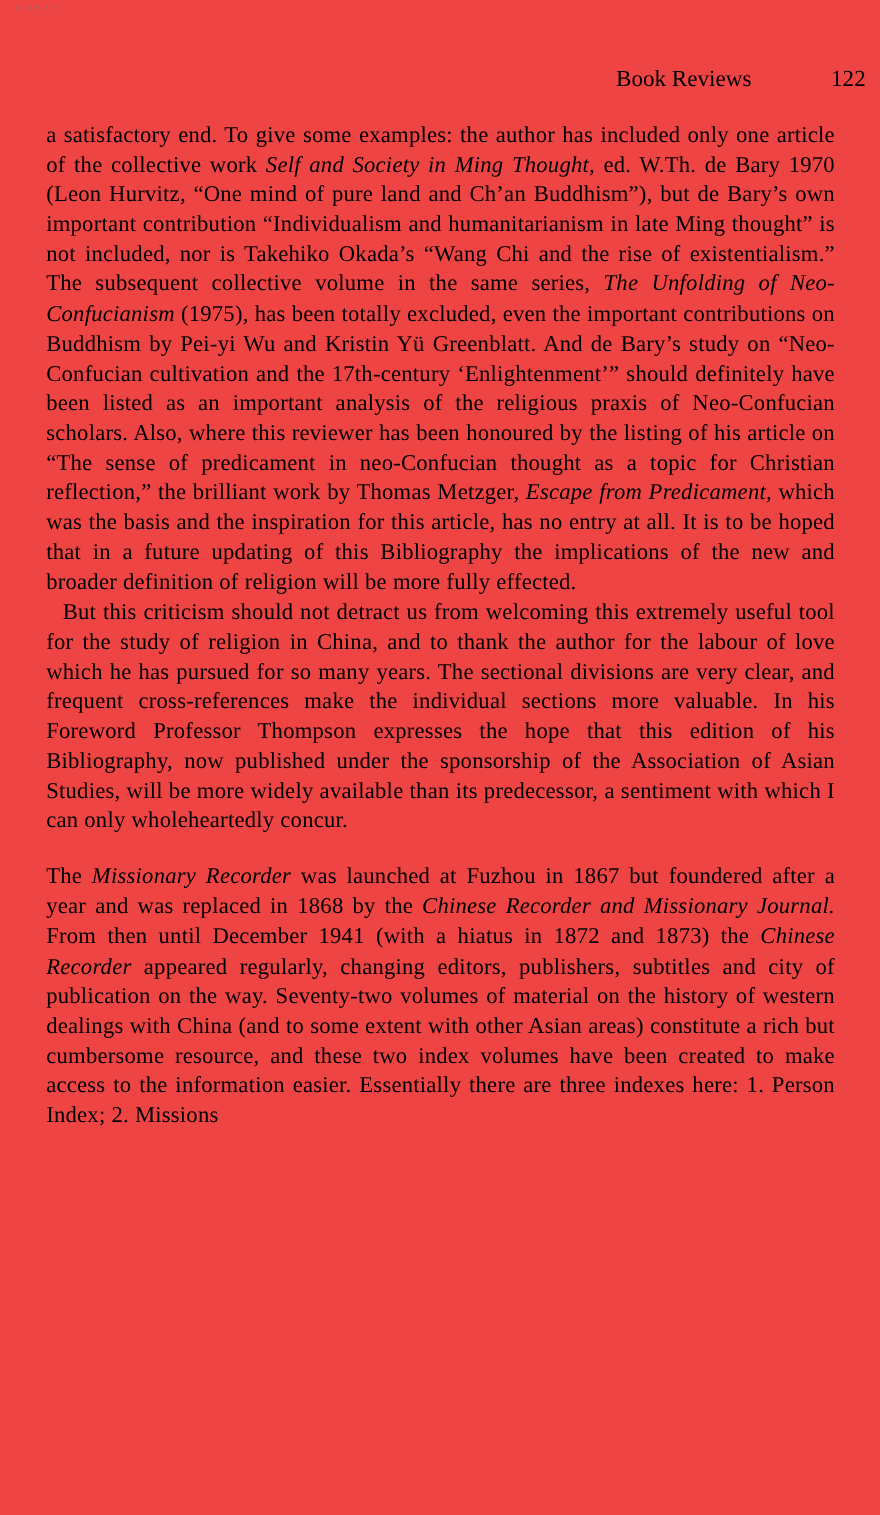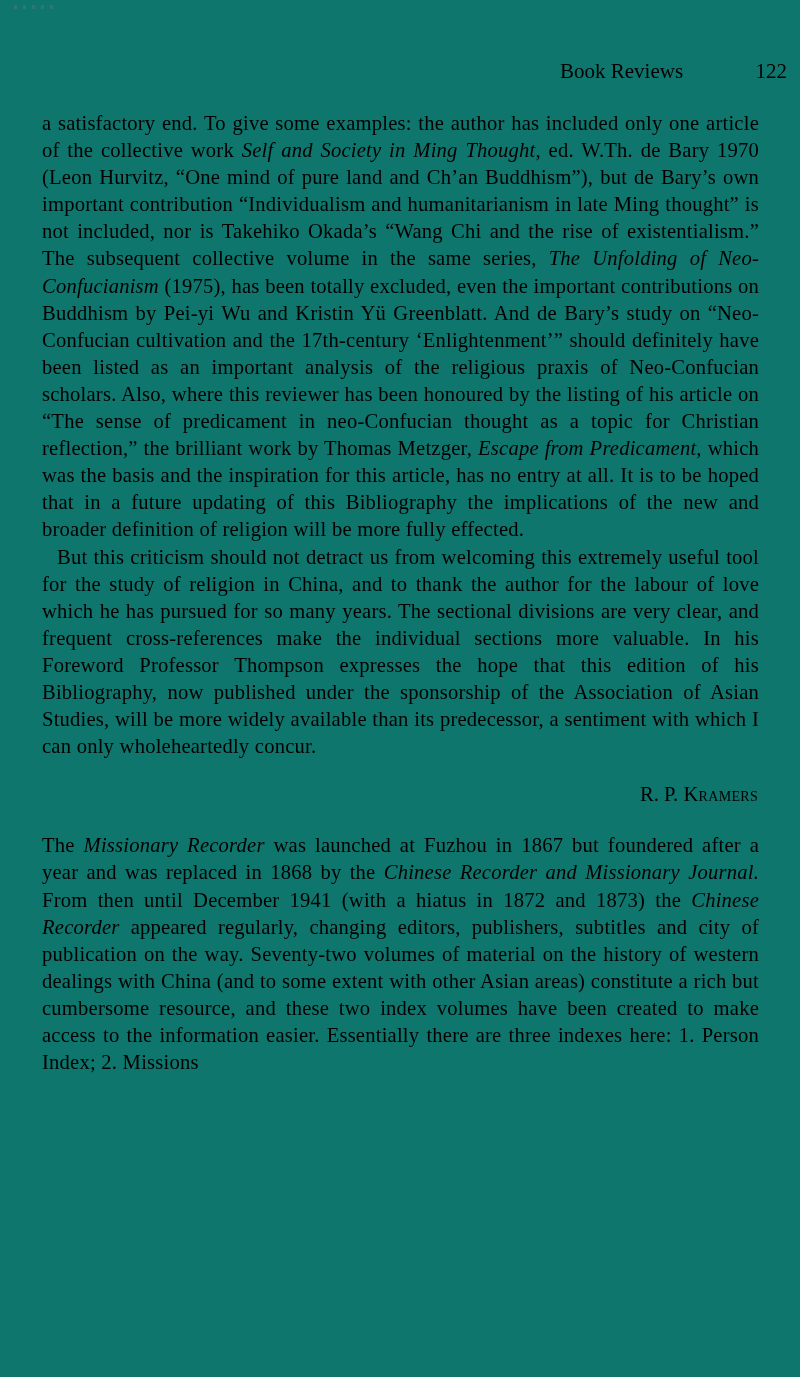--- a/index.html
+++ b/index.html
@@ -4,21 +4,21 @@
 <style>
   html, body {
     margin: 0;
     padding: 0;
     background: #ffffff;
   }
   .page {
     position: relative;
     width: 800px;
     height: 1377px;
-    background: #0f766e;
+    background: #ef4444;
     overflow: hidden;
     font-family: "Liberation Serif", "DejaVu Serif", serif;
     color: #000000;
   }
 
   
   .scan-artifact {
     position: absolute;
     left: 14px;
     top: 5px;
@@ -126,19 +126,18 @@
     <span class="rh-title">Book Reviews</span>
     <span class="rh-folio">122</span>
   </div>
 
   <div class="column">
 
     <p class="body last-line-left"><span>a satisfactory end. To give some examples: the author has included only one article of the collective work </span><i>Self and Society in Ming Thought,</i><span> ed. W.Th. de Bary 1970 (Leon Hurvitz, “One mind of pure land and Ch’an Buddhism”), but de Bary’s own important contribution “Individualism and humanitarianism in late Ming thought” is not included, nor is Takehiko Okada’s “Wang Chi and the rise of existentialism.” The subsequent collective volume in the same series, </span><i>The Unfolding of Neo-Confucianism</i><span> (1975), has been totally excluded, even the important contributions on Buddhism by Pei-yi Wu and Kristin Yü Greenblatt. And de Bary’s study on “Neo-Confucian cultivation and the 17th-century ‘Enlightenment’” should definitely have been listed as an important analysis of the religious praxis of Neo-Confucian scholars. Also, where this reviewer has been honoured by the listing of his article on “The sense of predicament in neo-Confucian thought as a topic for Christian reflection,” the brilliant work by Thomas Metzger, </span><i>Escape from Predicament,</i><span> which was the basis and the inspiration for this article, has no entry at all. It is to be hoped that in a future updating of this Bibliography the implications of the new and broader definition of religion will be more fully effected.</span></p>
 
     <p class="body indent last-line-left">But this criticism should not detract us from welcoming this extremely useful tool for the study of religion in China, and to thank the author for the labour of love which he has pursued for so many years. The sectional divisions are very clear, and frequent cross-references make the individual sections more valuable. In his Foreword Professor Thompson expresses the hope that this edition of his Bibliography, now published under the sponsorship of the Association of Asian Studies, will be more widely available than its predecessor, a sentiment with which I can only wholeheartedly concur.</p>
 
-    <p class="signature"><span>R. P. </span><span class="smallcaps">Kramers</span></p>
 
 
     <p class="body last-line-left after-citation"><span>The </span><i>Missionary Recorder</i><span> was launched at Fuzhou in 1867 but foundered after a year and was replaced in 1868 by the </span><i>Chinese Recorder and Missionary Journal.</i><span> From then until December 1941 (with a hiatus in 1872 and 1873) the </span><i>Chinese Recorder</i><span> appeared regularly, changing editors, publishers, subtitles and city of publication on the way. Seventy-two volumes of material on the history of western dealings with China (and to some extent with other Asian areas) constitute a rich but cumbersome resource, and these two index volumes have been created to make access to the information easier. Essentially there are three indexes here: 1. Person Index; 2. Missions</span></p>
 
   </div>
 </div>
 
 </body></html>

